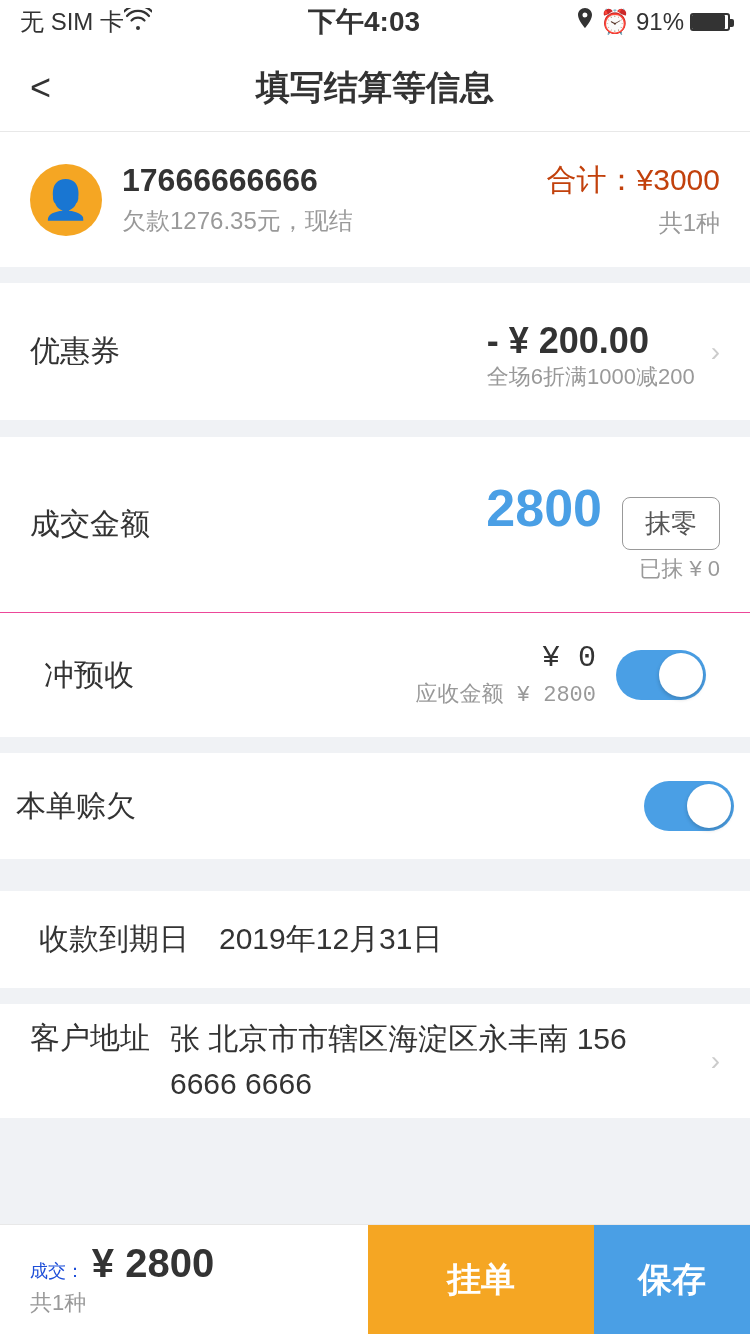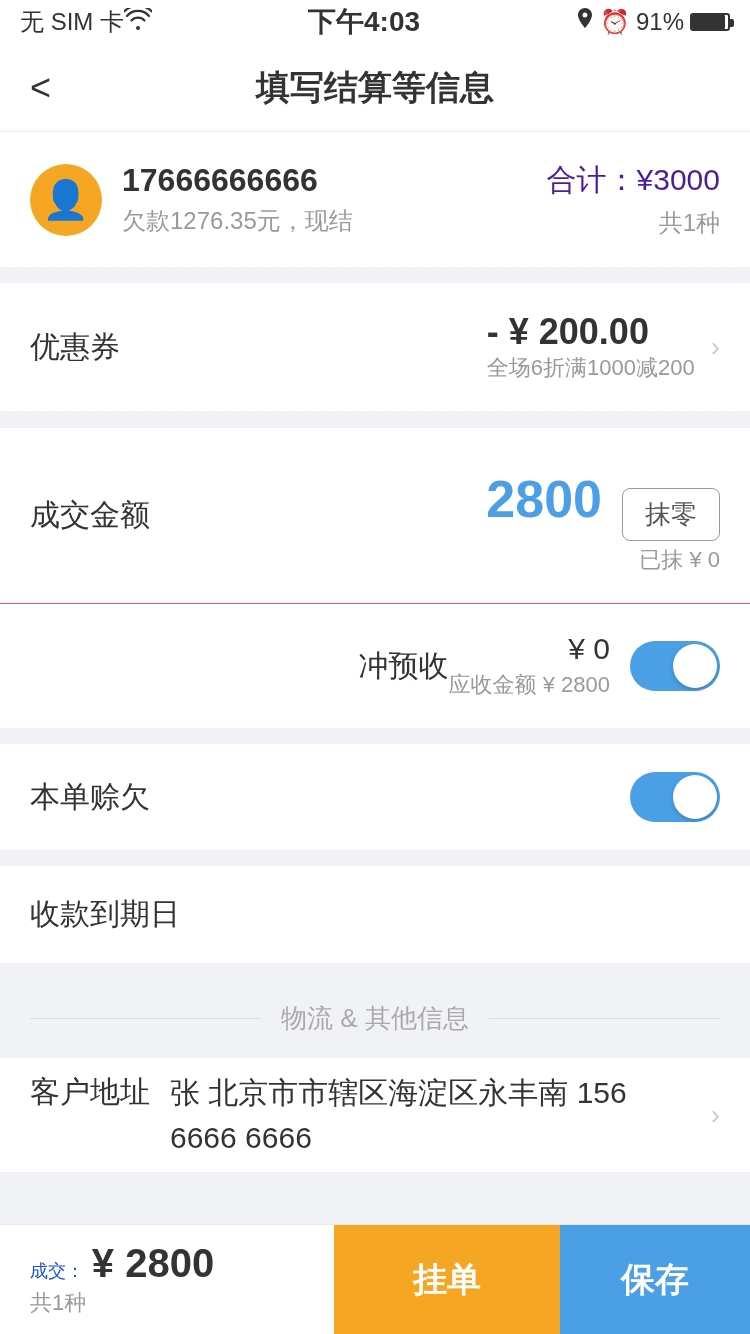--- a/index.html
+++ b/index.html
@@ -85,21 +85,21 @@
       width: 72px; height: 72px; border-radius: 50%;
       background: #f5a623;
       display: flex; align-items: center; justify-content: center;
       flex-shrink: 0;
     }
     .avatar-icon { font-size: 38px; }
     .customer-info {}
     .customer-phone { font-size: 32px; font-weight: 600; color: #333; }
     .customer-debt { font-size: 24px; color: #999; margin-top: 6px; }
     .customer-right { text-align: right; }
-    .total-amount { font-size: 30px; color: #4c1d95; font-weight: 500; }
+    .total-amount { font-size: 30px; color: #c2410c; font-weight: 500; }
     .total-count { font-size: 24px; color: #999; margin-top: 6px; }
 
     
     .section-divider {
       height: 16px;
       background: #f0f2f5;
     }
 
     
     .row {
@@ -117,20 +117,21 @@
     }
     .row-right {
       display: flex;
       align-items: center;
       gap: 16px;
     }
     .coupon-amount {
       font-size: 36px;
       font-weight: 600;
       color: #333;
+      margin-top: 9px;
     }
     .coupon-desc {
       font-size: 22px;
       color: #999;
       text-align: right;
     }
     .chevron-right {
       color: #ccc;
       font-size: 28px;
     }
@@ -166,25 +167,26 @@
     }
     .amount-sub {
       font-size: 22px;
       color: #999;
       text-align: right;
       margin-top: 4px;
     }
 
     
     .prepaid-row {
-      padding: 28px 30px;
-      display: flex;
-      align-items: center;
-      justify-content: flex-end;
-      background: #fff;
+      padding: 28px 44px;
+      display: flex;
+      align-items: center;
+      justify-content: space-between;
+      background: #fff;
+      font-family: Liberation Mono, monospace;
     }
     .prepaid-label { font-size: 30px; color: #333; }
     .prepaid-right { display: flex; align-items: center; gap: 20px; }
     .prepaid-amount-wrap { text-align: right; }
     .prepaid-amount { font-size: 30px; color: #333; font-weight: 500; }
     .prepaid-sub { font-size: 22px; color: #999; margin-top: 4px; }
 
     
     .toggle {
       width: 90px; height: 50px; border-radius: 25px;
@@ -197,32 +199,32 @@
       width: 44px; height: 44px; border-radius: 50%;
       background: #fff;
       position: absolute;
       top: 3px; right: 3px;
       box-shadow: 0 2px 4px rgba(0,0,0,0.2);
     }
 
     
     .debt-row {
       background: #fff;
-      padding: 28px 30px;
-      display: flex;
-      align-items: center;
-      justify-content: space-between;
-      margin-bottom: 0;
+      padding: 28px 16px;
+      display: flex;
+      align-items: center;
+      justify-content: space-between;
+      margin-bottom: 16px;
     }
     .debt-label { font-size: 30px; color: #333; }
 
     
     .duedate-row {
       background: #fff;
-      padding: 28px 30px;
+      padding: 28px 39px;
       display: flex;
       align-items: flex-end;
       gap: 30px;
     }
     .duedate-label { font-size: 30px; color: #333; }
     .duedate-value { font-size: 30px; color: #333; }
 
     
     .logistics-divider {
       background: #f0f2f5;
@@ -297,21 +299,21 @@
       display: flex;
       align-items: center;
       justify-content: center;
       font-size: 34px;
       font-weight: 600;
       color: #fff;
       cursor: pointer;
       flex-shrink: 0;
     }
     .bottom-btn-save {
-      width: 190px;
+      width: 156px;
       height: 110px;
       background: #4a9fe5;
       display: flex;
       align-items: center;
       justify-content: center;
       font-size: 34px;
       font-weight: 600;
       color: #fff;
       cursor: pointer;
       flex-shrink: 0;
@@ -415,29 +417,25 @@
     <span class="debt-label">本单赊欠</span>
     <div class="toggle">
       <div class="toggle-knob"></div>
     </div>
   </div>
 
   <div class="section-divider"></div>
 
   <div class="duedate-row">
     <span class="duedate-label">收款到期日</span>
+    <span class="duedate-value">2019年12月31日</span>
   </div>
 
   <div class="section-divider"></div>
 
-  <div class="logistics-divider">
-    <div class="logistics-line"></div>
-    <span class="logistics-text">物流 &amp; 其他信息</span>
-    <div class="logistics-line"></div>
-  </div>
 
   <div class="address-row">
     <span class="address-label">客户地址</span>
     <span class="address-value">张 北京市市辖区海淀区永丰南 156 6666 6666</span>
     <span class="address-chevron">›</span>
   </div>
 
   <div class="gray-area"></div>
 
 </div>

